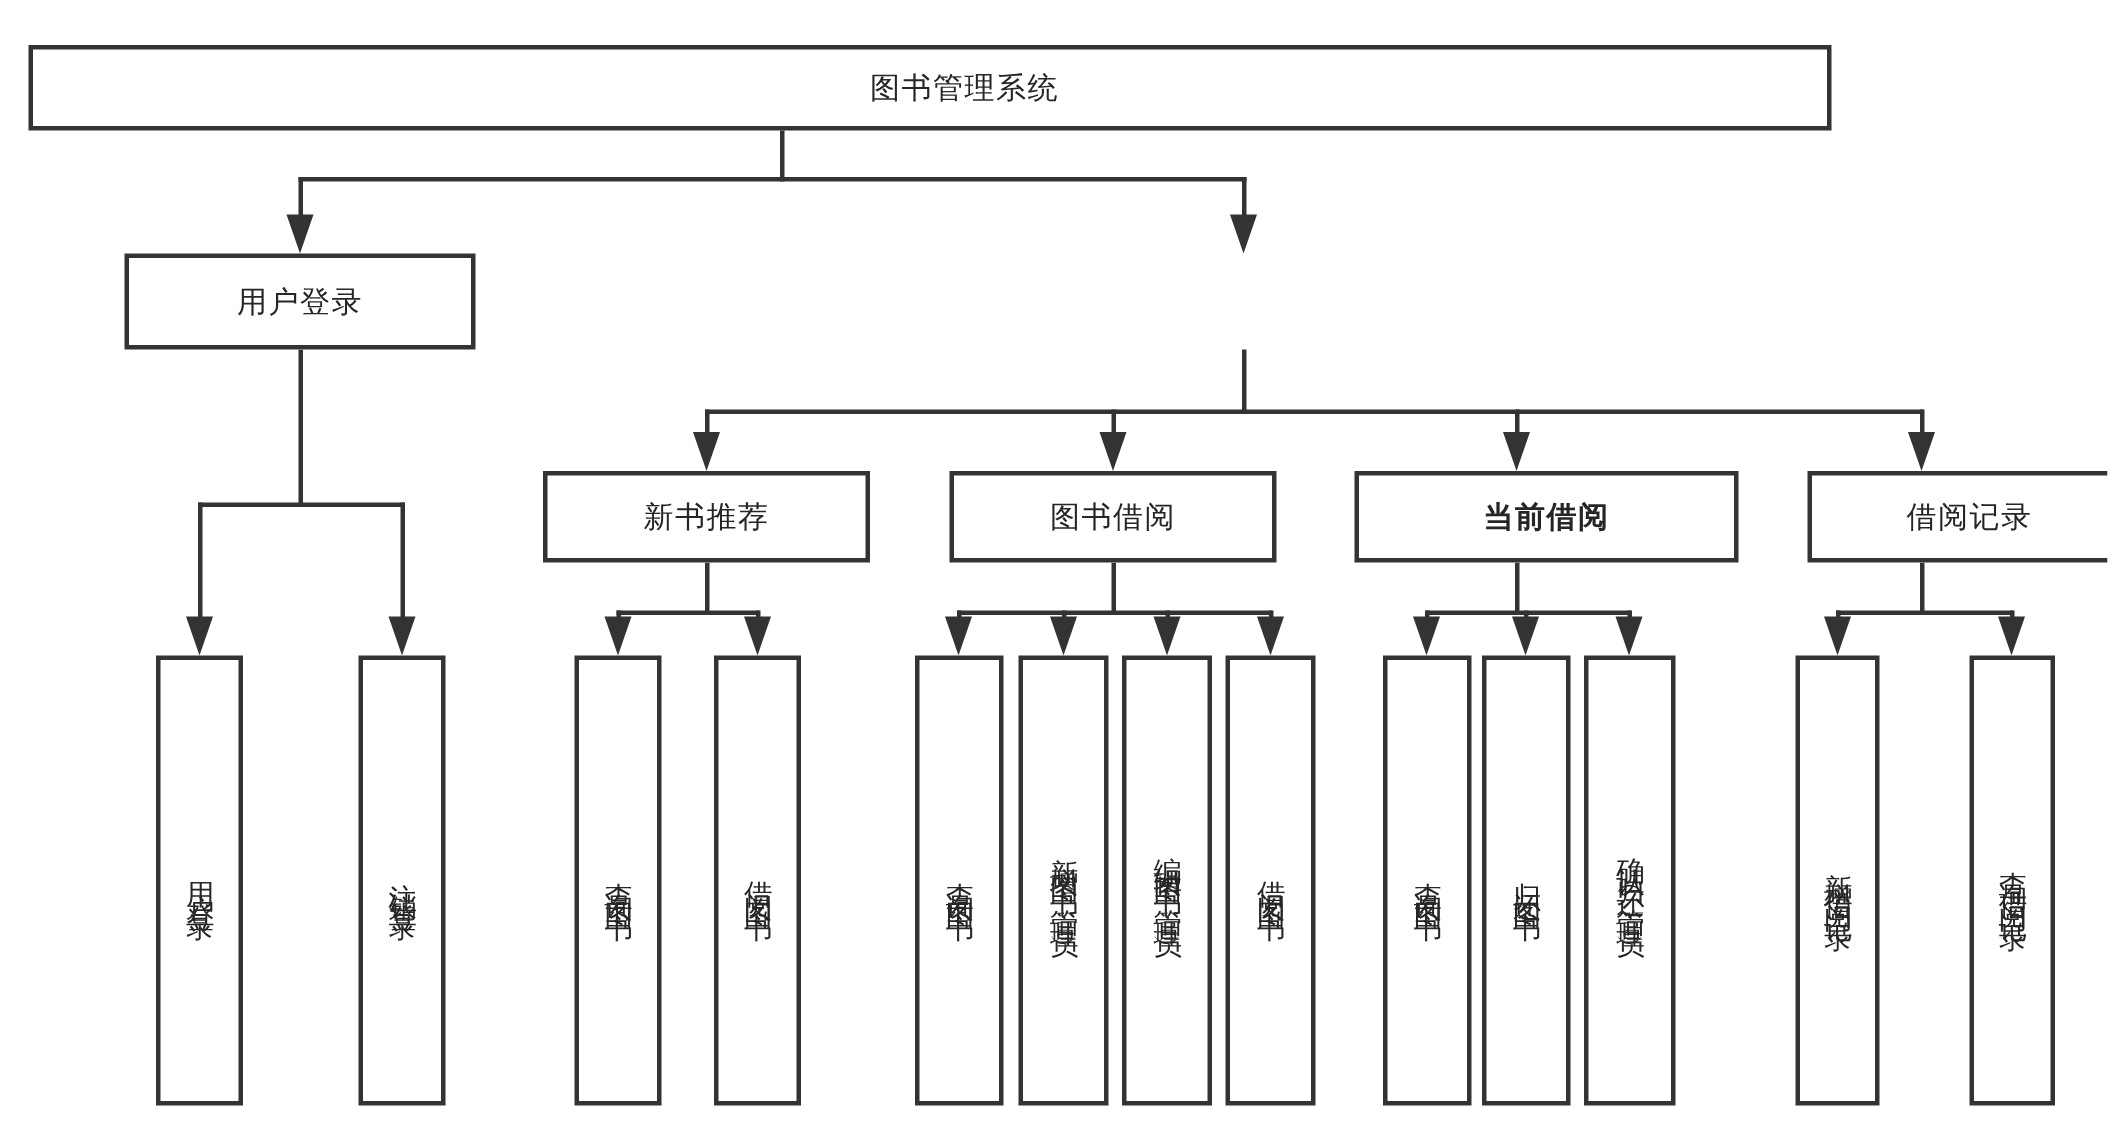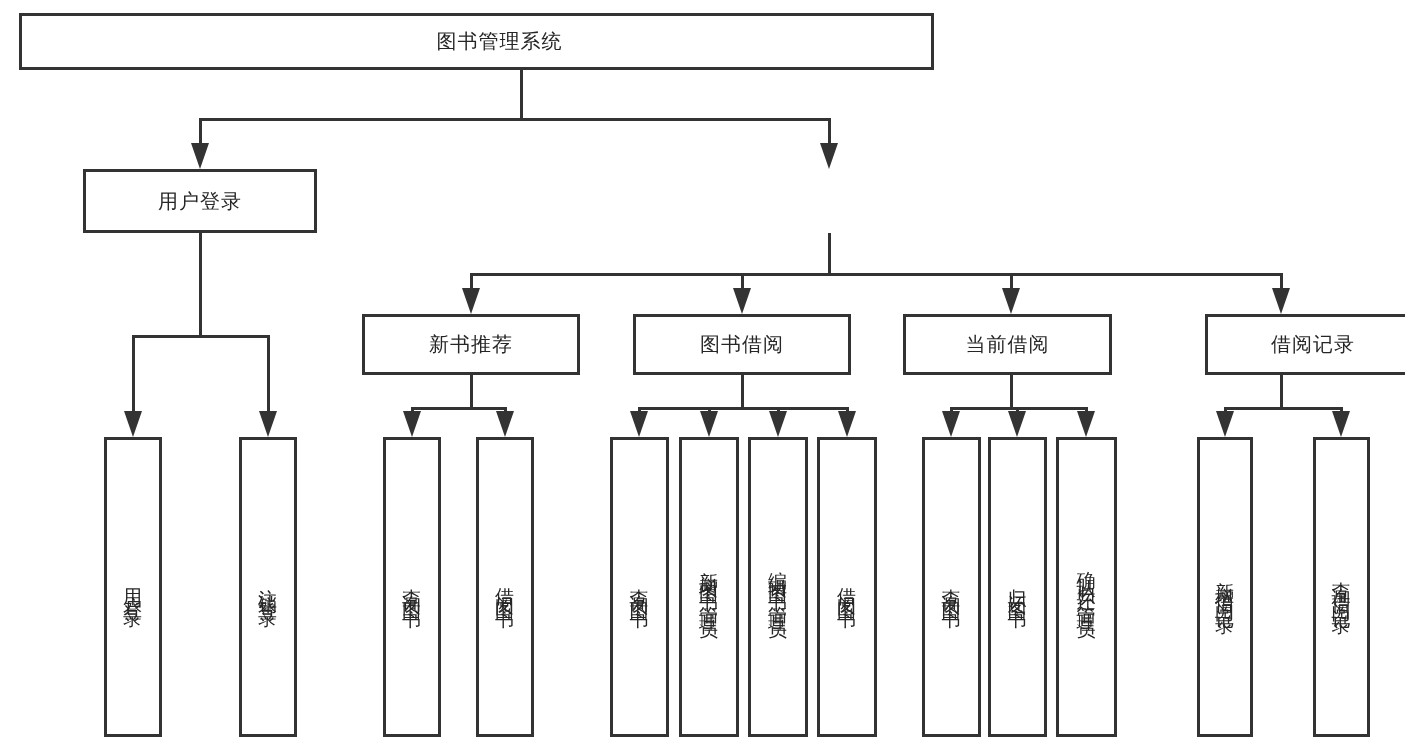--- a/index.html
+++ b/index.html
@@ -51,21 +51,21 @@
     white-space: nowrap;
     z-index: 3;
     text-shadow: 0 0 2px #ffffff;
   }
 </style>
 </head>
 <body>
 
 <div class="canvas">
 
-  <div class="box" style="left:19px; top:13px; width:915px; height:57px;padding-left:46px;">
+  <div class="box" style="left:19px; top:30px; width:1202px; height:57px;padding-left:46px;">
     <span>图书管理系统</span>
   </div>
 
   <div class="vline" style="left:520px; top:70px; height:51px;"></div>
   <div class="hline" style="left:199px; top:118px; width:632px;"></div>
   <div class="vline" style="left:199px; top:118px; height:27px;"></div>
   <div class="arrow" style="left:191px; top:143px;"></div>
   <div class="vline" style="left:828px; top:118px; height:27px;"></div>
   <div class="arrow" style="left:820px; top:143px;"></div>
 
@@ -90,21 +90,21 @@
   <div class="arrow" style="left:1002px; top:288px;"></div>
   <div class="vline" style="left:1280px; top:273px; height:17px;"></div>
   <div class="arrow" style="left:1272px; top:288px;"></div>
 
   <div class="box" style="left:362px; top:314px; width:218px; height:61px;">
     <span>新书推荐</span>
   </div>
   <div class="box" style="left:633px; top:314px; width:218px; height:61px;">
     <span>图书借阅</span>
   </div>
-  <div class="box" style="left:903px; top:314px; width:209px; height:61px;">
+  <div class="box" style="left:903px; top:314px; width:256px; height:61px;font-weight:bold;">
     <span>当前借阅</span>
   </div>
   <div class="box" style="left:1173px; top:314px; width:216px; height:61px;margin-left:32px;">
     <span>借阅记录</span>
   </div>
 
   <div class="vline" style="left:470px; top:375px; height:35px;"></div>
   <div class="hline" style="left:411px; top:407px; width:95px;"></div>
   <div class="vline" style="left:411px; top:407px; height:6px;"></div>
   <div class="arrow" style="left:403px; top:411px;"></div>

